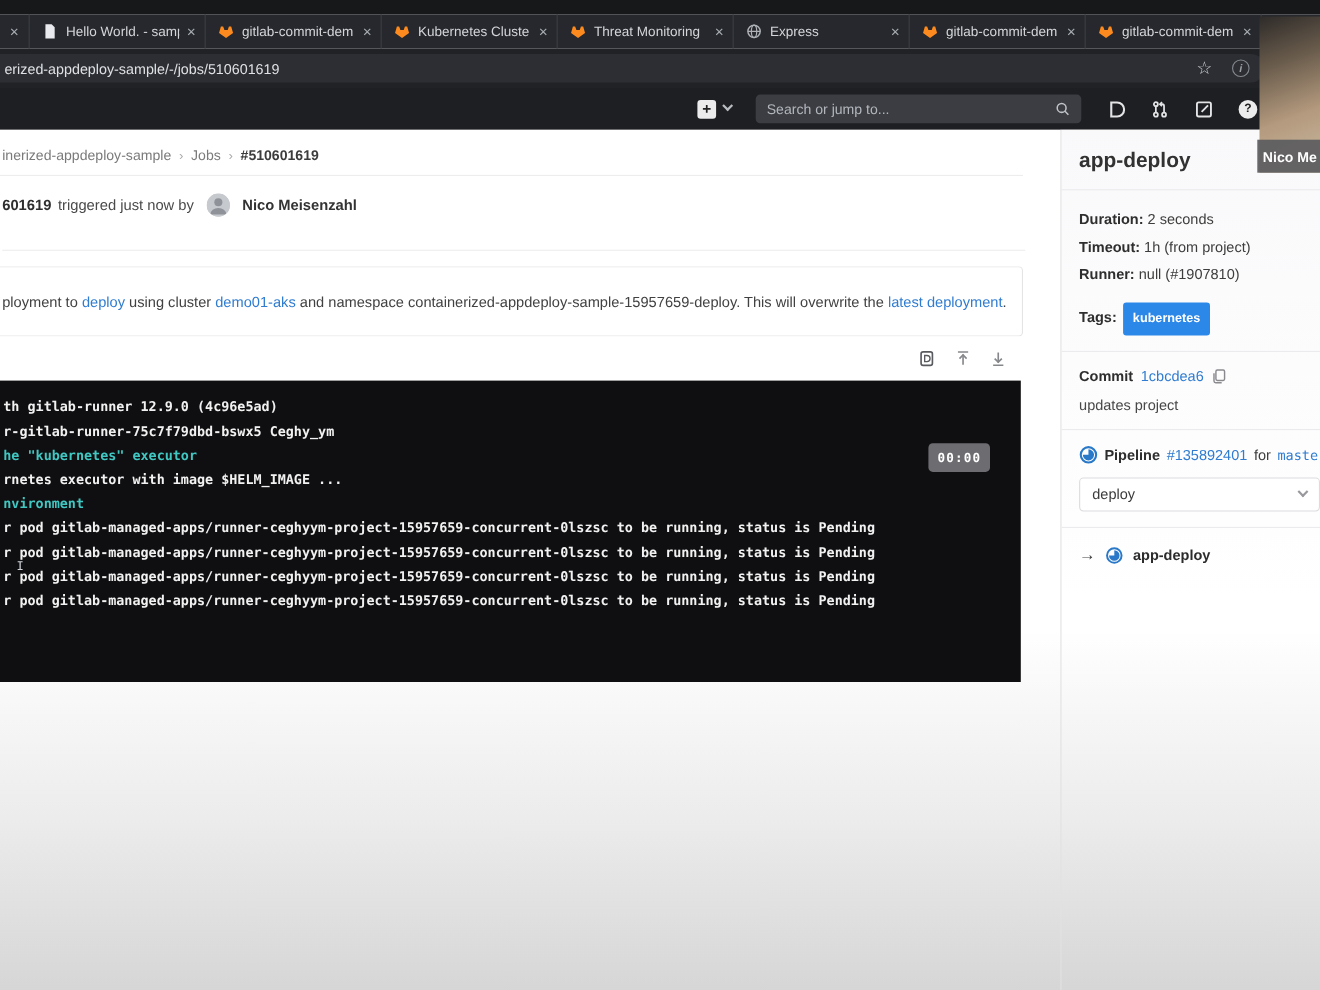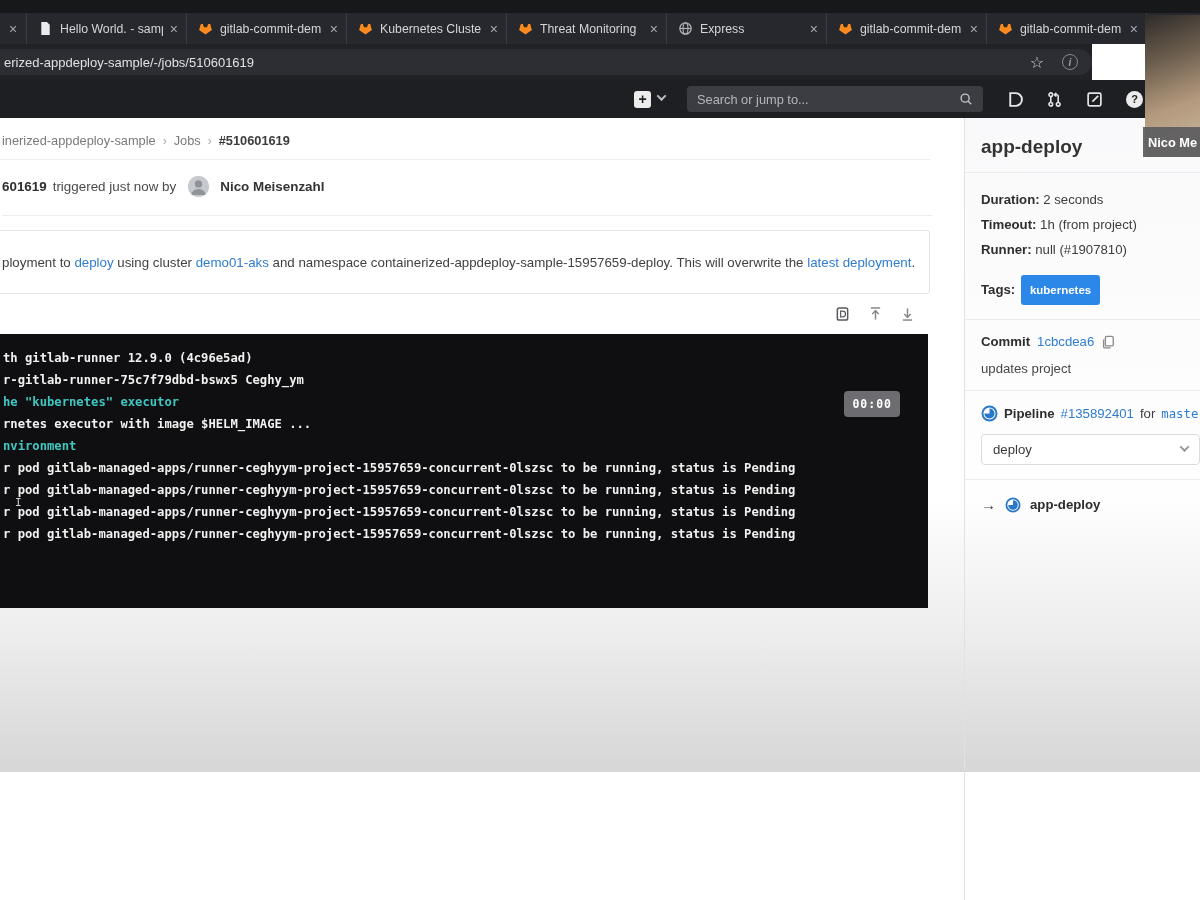--- a/index.html
+++ b/index.html
@@ -12,42 +12,42 @@
   .partial-tab{width:27px;height:31px;display:flex;align-items:center;justify-content:center;border-right:1px solid #3b3e44}
   .tabs{display:flex;height:31px}
   .tab{width:160px;height:31px;display:flex;align-items:center;gap:7px;padding:0 8px 0 11px;border-right:1px solid #3b3e44;cursor:default}
   .tab-label{flex:1;font-size:12.3px;color:#d3d5d8;white-space:nowrap;overflow:hidden}
   .x{color:#a6abb1;font-size:14px;line-height:1}
   .tab .ic{display:none;width:15px;height:15px;flex:0 0 auto}
   .tab.document .ic.document{display:flex}
   .tab.gitlab .ic.gitlab{display:flex}
   .tab.globe .ic.globe{display:flex}
 
-  .addrbar{position:absolute;left:0;top:44px;width:1092px;height:36px;background:#202226;display:flex;align-items:center}
+  .addrbar{position:absolute;left:0;top:44px;width:1200px;height:36px;background:#202226;display:flex;align-items:center}
   .url-field{position:relative;width:1150px;height:26px;margin-left:0;background:#2c2e33;border-radius:0 13px 13px 0;display:flex;align-items:center;padding:0 14px 0 4px}
   .url-text{color:#dfe1e4;font-size:13px;white-space:nowrap}
   .star{margin-left:auto;color:#cfd3d8;font-size:16px}
   .info-ic{width:16px;height:16px;border:1.5px solid #85898f;border-radius:50%;color:#9ba0a6;font-size:10px;display:flex;align-items:center;justify-content:center;margin-left:18px;font-style:italic;font-weight:700}
 
   .glbar{position:absolute;left:0;top:80px;width:1200px;height:38px;background:#1e1f22;display:flex;align-items:center;padding-left:634px}
   .plus-box{width:17px;height:17px;background:#ececec;border-radius:3px;color:#222;font-weight:700;font-size:14px;display:flex;align-items:center;justify-content:center}
   .chev{width:7px;height:7px;border-right:2px solid #b9bcc1;border-bottom:2px solid #b9bcc1;transform:rotate(45deg) translate(-1px,-1px);margin-left:7px;margin-top:-3px}
   .gl-search{position:relative;width:296px;height:26px;background:#3b3d42;border-radius:4px;display:flex;align-items:center;margin-left:22px;padding:0 10px}
   .gl-search input{flex:1;background:transparent;border:none;outline:none;color:#c9ccd1;font-size:12.8px;font-family:"Liberation Sans",sans-serif}
   .gl-search input::placeholder{color:#b3b7bd}
   .glbar .navic{display:flex;align-items:center;margin-left:23px}
   .help-circle{width:17px;height:17px;border-radius:50%;background:#ececec;color:#222;font-weight:700;font-size:11px;display:flex;align-items:center;justify-content:center}
 
   
-  .page{position:absolute;left:0;top:118px;width:1200px;height:654px;background:linear-gradient(180deg,#ffffff 0%,#ffffff 58%,#ececec 80%,#d6d6d6 100%)}
+  .page{position:absolute;left:0;top:118px;width:1200px;height:782px;background:linear-gradient(180deg,#ffffff 0%,#ffffff 58%,#ececec 80%,#d6d6d6 100%)}
   .main{position:absolute;left:0;top:0;width:948px}
   .breadcrumb{display:flex;align-items:center;gap:7px;padding:15px 0 11px 2px;font-size:12.8px;color:#7a7a7a;border-bottom:1px solid #ededee;width:930px}
   .breadcrumb .sep{color:#a9a9a9;font-size:12px}
   .breadcrumb .current{color:#3c3c3c;font-weight:700}
-  .job-head{display:flex;align-items:center;gap:6px;margin:16px 0 0 2px;padding-bottom:18px;border-bottom:1px solid #ededee;width:930px;font-size:13.4px;color:#4a4a4a}
+  .job-head{display:flex;align-items:center;gap:6px;margin:16px 0 0 2px;padding-bottom:30px;border-bottom:1px solid #ededee;width:930px;font-size:13.4px;color:#4a4a4a}
   .job-head .jid{font-weight:700;color:#2e2e2e}
   .avatar{width:21px;height:21px;border-radius:50%;overflow:hidden;background:#c6c9cd;margin:0 5px 0 6px;flex:0 0 auto}
   .job-head .uname{font-weight:600;color:#333}
   .notice{margin-top:14px;width:930px;height:64px;border:1px solid #e4e4e5;border-left:none;border-radius:0 4px 4px 0;display:flex;align-items:center;font-size:13.3px;color:#414141;padding-left:2px;background:#fff}
   .notice a,.blue{color:#2f7cd0;text-decoration:none}
   .log-toolbar{width:928px;height:40px;display:flex;justify-content:flex-end;align-items:center;gap:19px;padding-right:14px}
   .term{position:relative;width:928px;height:274px;background:#0f0f11;padding:13px 0 0 3px;font-family:"DejaVu Sans Mono",monospace;font-size:12.2px;font-weight:700;line-height:22px;color:#f1f1f1;white-space:nowrap;overflow:hidden}
   .log-line span.cyan{color:#41c7c2}
   .log-line span.white{color:#f1f1f1}
   .timer{position:absolute;top:57px;right:28px;background:rgba(116,116,122,.92);color:#fff;font-size:11.5px;font-weight:700;padding:2px 8px;border-radius:4px;letter-spacing:1px}

